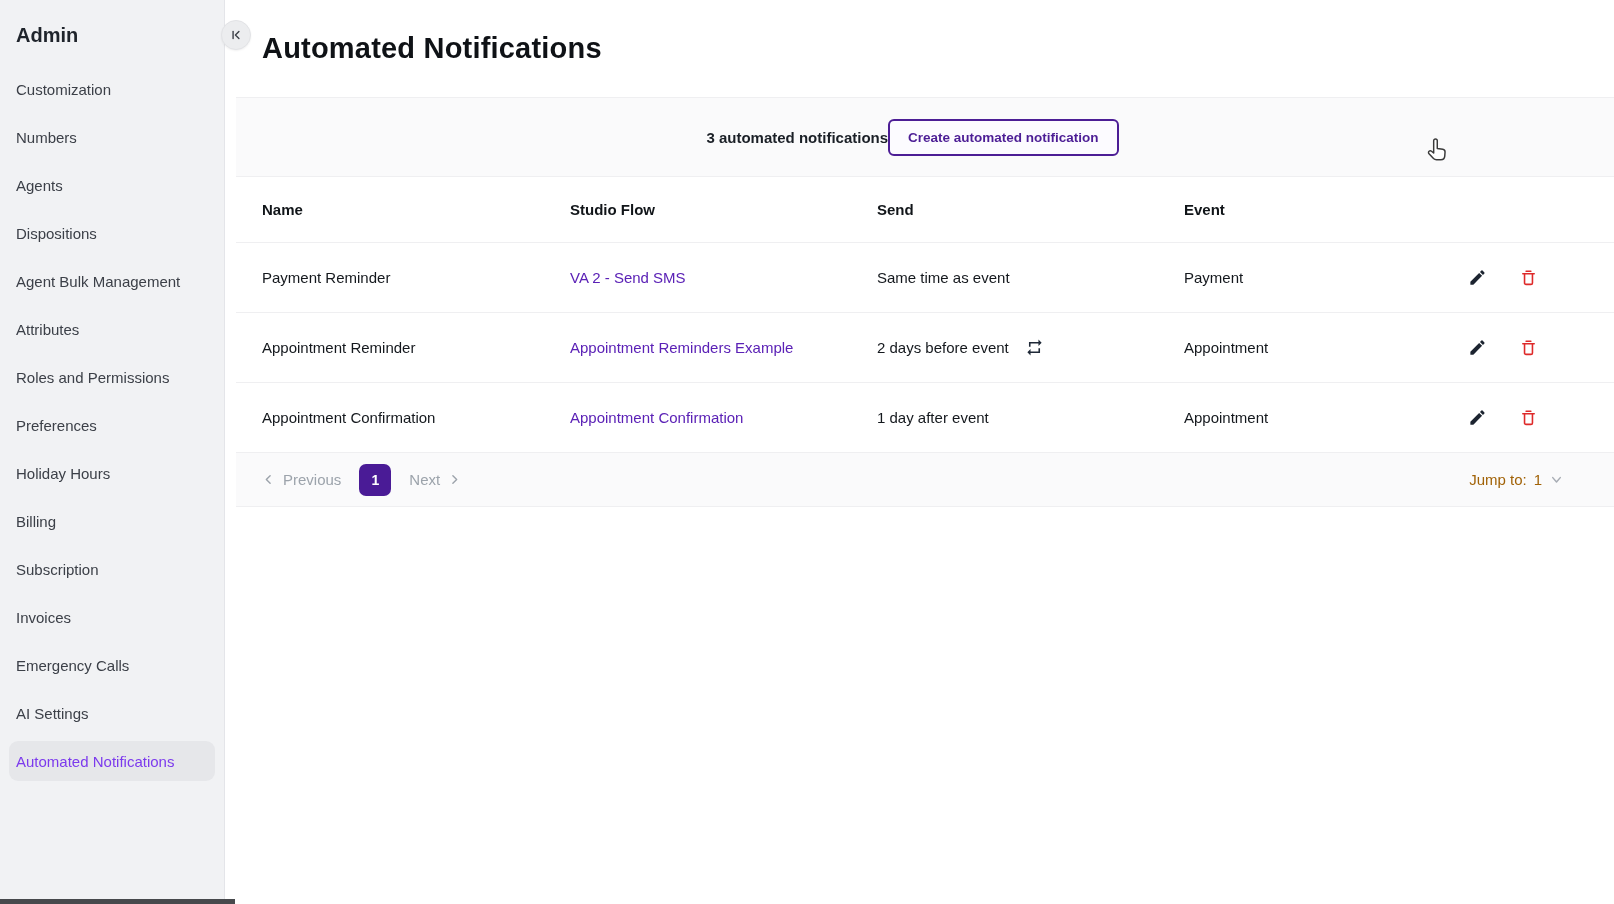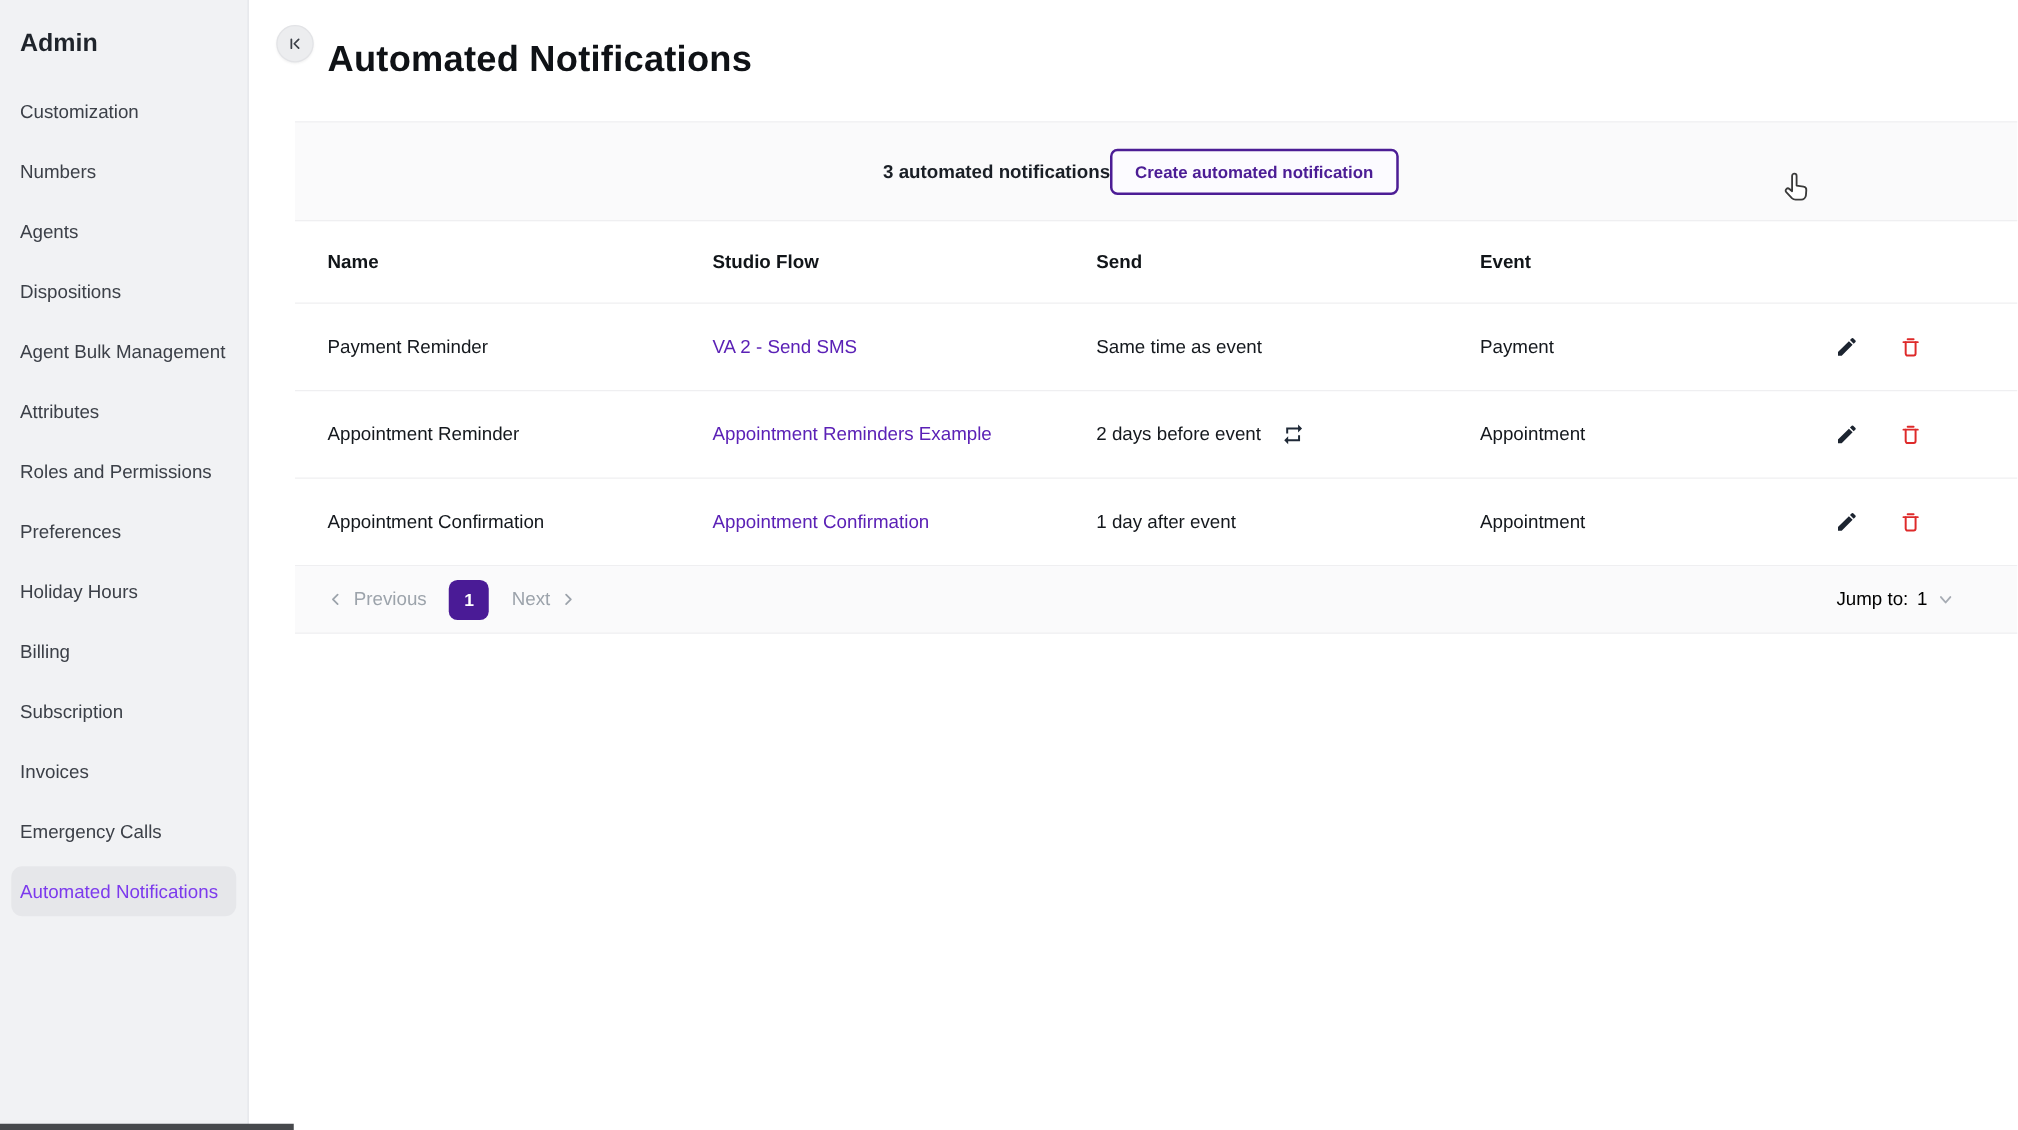--- a/index.html
+++ b/index.html
@@ -6,21 +6,21 @@
     --accent:#7C3AED; --deep-purple:#4C1D95; --page-purple:#4A1B96;
     --link-purple:#5B21B6; --danger:#DE2A2A; --ink:#14181D;
     --sidebar-bg:#F1F2F4; --bar-bg:#FAFAFB; --line:#EFEFF1; --side-line:#E4E5E9;
     --muted:#9CA3AB;
   }
   *{box-sizing:border-box;margin:0;padding:0}
   html,body{width:1614px;height:904px;overflow:hidden}
   body{font-family:"Liberation Sans","DejaVu Sans",sans-serif;background:#fff;color:var(--ink);position:relative}
 
   
-  .sidebar{position:absolute;left:0;top:0;width:199px;height:904px;background:var(--sidebar-bg);border-right:1px solid var(--side-line)}
+  .sidebar{position:absolute;left:0;top:0;width:225px;height:904px;background:var(--sidebar-bg);border-right:1px solid var(--side-line)}
   .sidebar-title{padding:24px 16px 0 16px;font-size:20px;font-weight:700;color:#1F242B}
   .side-nav{margin-top:18px}
   .side-item{height:48px;display:flex;align-items:center;padding:0 16px;font-size:15px;color:#3C4048;cursor:pointer;white-space:nowrap}
   .side-item.active{margin:0 9px;padding:0 7px;height:40px;margin-top:4px;margin-bottom:4px;border-radius:9px;background:#E6E7EA;color:var(--accent);font-weight:500}
   .side-strip{position:absolute;left:0;bottom:0;width:235px;height:5px;background:#47494C}
 
   
   .collapse-btn{position:absolute;left:221px;top:20px;width:30px;height:30px;border-radius:50%;
     background:#ECEDEF;border:1px solid #E2E3E6;box-shadow:0 1px 2px rgba(0,0,0,.06);
     display:flex;align-items:center;justify-content:center;cursor:pointer;z-index:6}
@@ -43,21 +43,21 @@
   .cell-flow a{color:var(--link-purple);text-decoration:none;cursor:pointer}
   .cell-send{display:flex;align-items:center;gap:16px}
   .cell-actions{display:flex;justify-content:flex-end;align-items:center;gap:28px}
   .icon-btn{background:none;border:none;cursor:pointer;display:flex;align-items:center;justify-content:center;padding:2px}
 
   .pagination{height:54px;background:var(--bar-bg);border-bottom:1px solid var(--line);
     display:flex;align-items:center;padding:0 50px 0 26px;font-size:15px;color:var(--muted)}
   .pg-nav{display:flex;align-items:center;gap:8px;cursor:pointer;color:var(--muted);font-weight:500}
   .page-box{width:32px;height:32px;margin:0 18px;border-radius:7px;background:var(--page-purple);color:#fff;
     display:flex;align-items:center;justify-content:center;font-size:14px;font-weight:700;cursor:pointer}
-  .jump{margin-left:auto;display:flex;align-items:center;gap:7px;color:#000000;font-size:15px;cursor:pointer}
+  .jump{margin-left:auto;display:flex;align-items:center;gap:7px;color:#a16207;font-size:15px;cursor:pointer}
 
   
   .cursor{position:absolute;left:1424px;top:136px;width:27px;height:27px;z-index:9;pointer-events:none}
 </style>
 </head>
 <body>
 
 <aside class="sidebar">
   <div class="sidebar-title">Admin</div>
   <nav class="side-nav" id="side-nav">
@@ -67,20 +67,21 @@
       <div class="side-item">Dispositions</div>
       <div class="side-item">Agent Bulk Management</div>
       <div class="side-item">Attributes</div>
       <div class="side-item">Roles and Permissions</div>
       <div class="side-item">Preferences</div>
       <div class="side-item">Holiday Hours</div>
       <div class="side-item">Billing</div>
       <div class="side-item">Subscription</div>
       <div class="side-item">Invoices</div>
       <div class="side-item">Emergency Calls</div>
+      <div class="side-item">AI Settings</div>
       <div class="side-item active">Automated Notifications</div>
     </nav>
   <div class="side-strip"></div>
 </aside>
 
 <button class="collapse-btn">
   <span style="display:flex">
     <svg width="14" height="14" viewBox="0 0 24 24" fill="none" stroke="#3C4048" stroke-width="2.4" stroke-linecap="round" stroke-linejoin="round">
       <line x1="7" y1="6" x2="7" y2="18"></line>
       <polyline points="17,6 11,12 17,18"></polyline>

